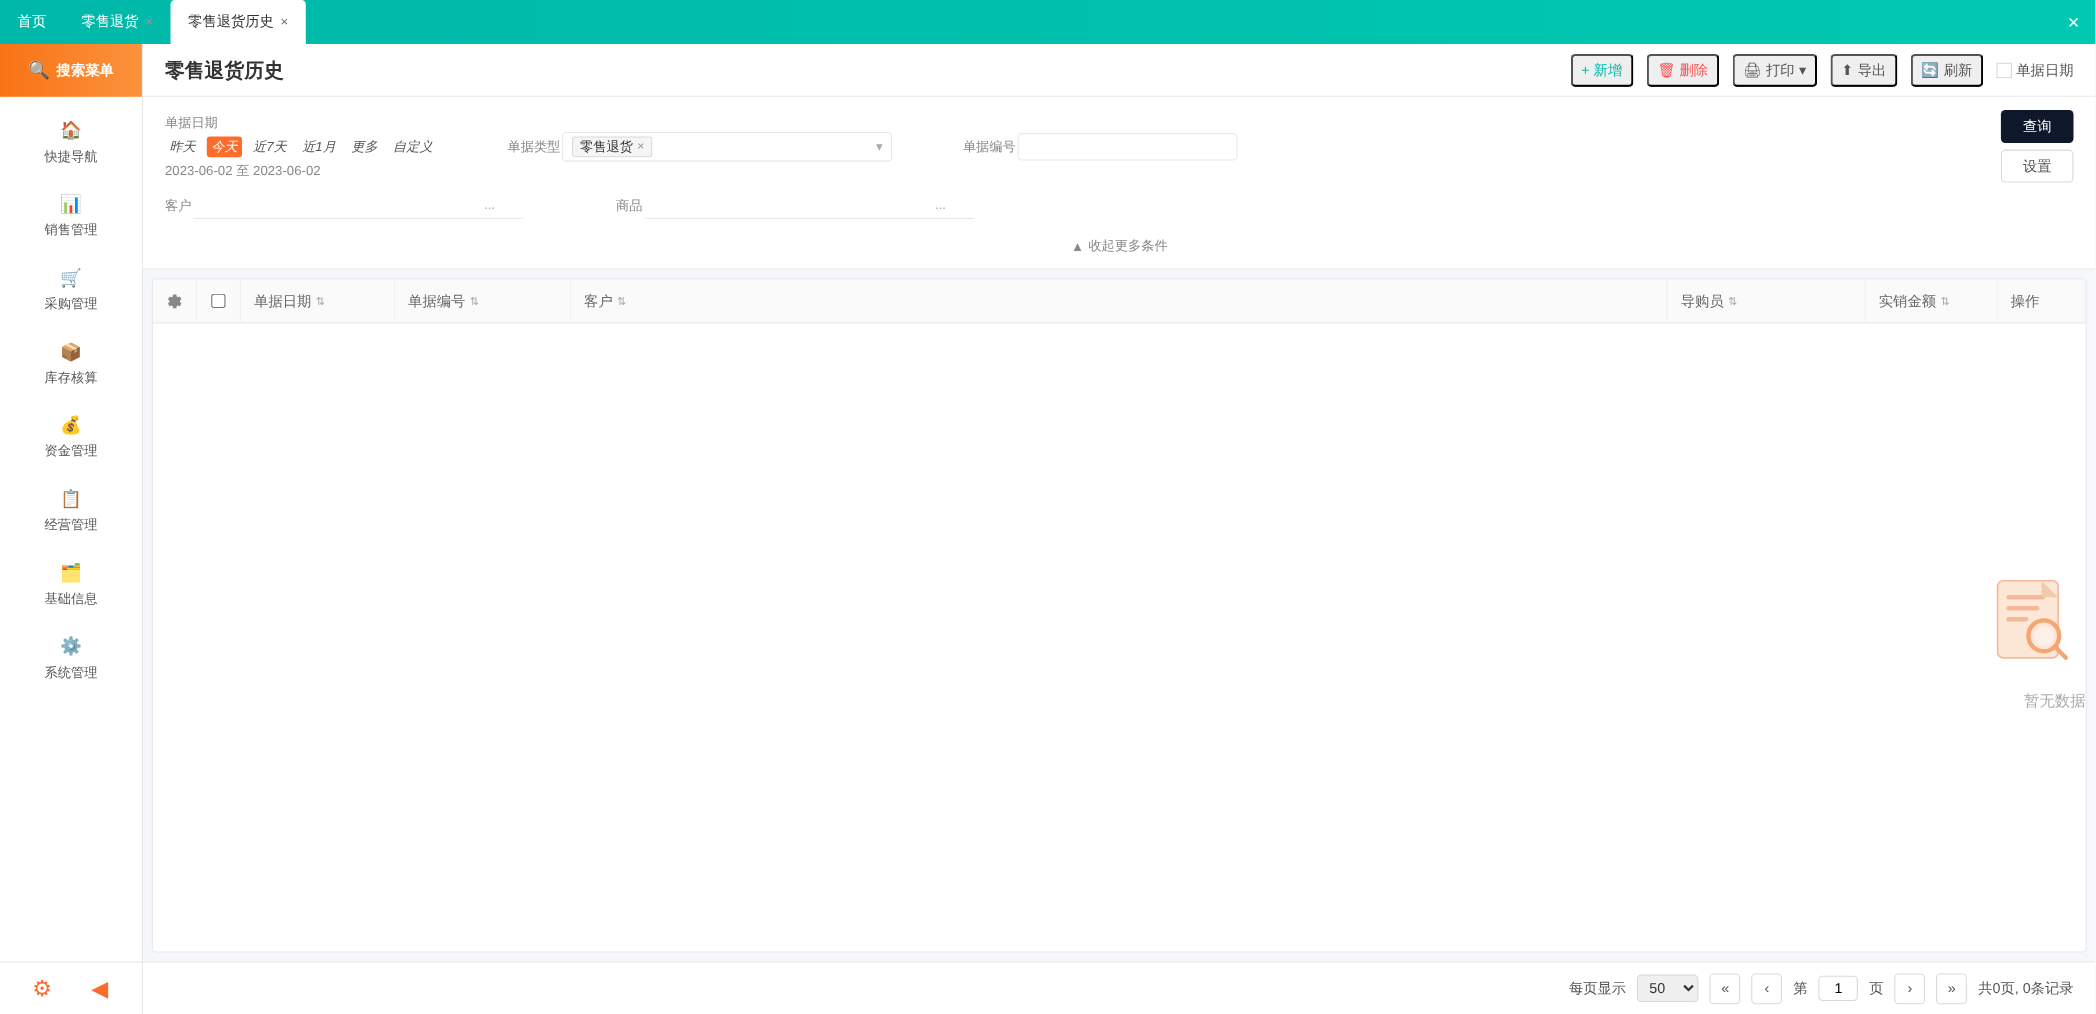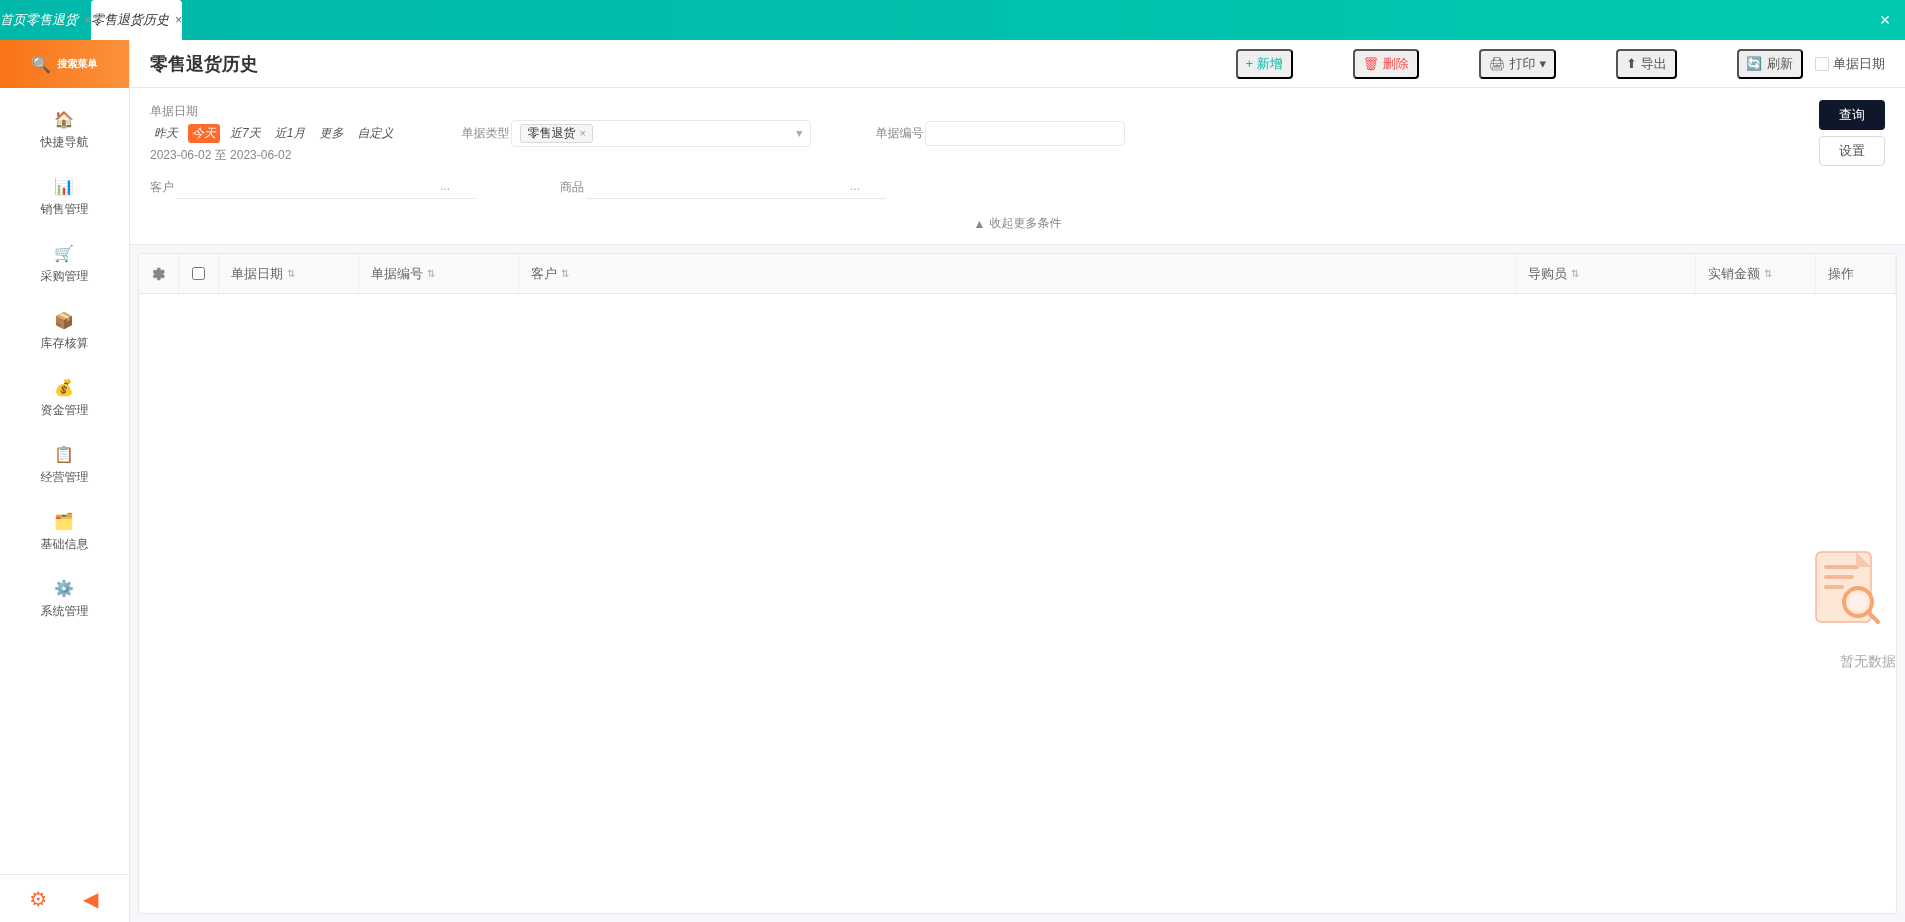--- a/index.html
+++ b/index.html
@@ -15,28 +15,27 @@
     }
     .top-bar-tabs {
       display: flex;
       align-items: stretch;
       height: 100%;
       flex: 1;
     }
     .tab-item {
       display: flex;
       align-items: center;
-      padding: 0 0;
+      padding: 0 16px;
       font-size: 13px;
       color: #fff;
       cursor: pointer;
       height: 100%;
       gap: 6px;
       white-space: nowrap;
-      font-style: italic;
     }
     .tab-item.active {
       background: #fff;
       color: #333;
       border-radius: 4px 4px 0 0;
     }
     .tab-item .close-btn {
       font-size: 12px;
       color: #999;
       cursor: pointer;
@@ -75,21 +74,21 @@
       background: linear-gradient(90deg, #f97316, #fb923c);
       display: flex;
       align-items: center;
       justify-content: center;
       gap: 6px;
       cursor: pointer;
       padding: 0 12px;
     }
     .sidebar-search span {
       color: #fff;
-      font-size: 10px;
+      font-size: 13px;
       font-weight: bold;
     }
     .sidebar-menu {
       flex: 1;
       overflow-y: auto;
       padding: 8px 0;
     }
     .sidebar-item {
       display: flex;
       flex-direction: column;
@@ -158,21 +157,20 @@
     }
     .header-btn {
       display: flex;
       align-items: center;
       gap: 4px;
       font-size: 13px;
       color: #555;
       cursor: pointer;
       padding: 4px 8px;
       border-radius: 4px;
-      margin-left: 48px;
     }
     .header-btn.new { color: #00b8a9; }
     .header-btn.delete { color: #ff4d4f; }
     .btn-query {
       background: #0f172a;
       color: #fff;
       border: none;
       padding: 6px 20px;
       border-radius: 4px;
       font-size: 13px;
@@ -630,15 +628,32 @@
 
             <circle cx="62" cy="65" r="14" fill="none" stroke="#f5a673" stroke-width="4"></circle>
             <circle cx="62" cy="65" r="9" fill="#fdf0e8"></circle>
             <line x1="72" y1="75" x2="82" y2="85" stroke="#f5a673" stroke-width="4" stroke-linecap="round"></line>
           </svg>
         </div>
         <span class="empty-text">暂无数据</span>
       </div>
     </div>
 
+    <div class="pagination-bar">
+      <span>每页显示</span>
+      <select class="per-page-select">
+        <option value="50" selected="">50</option>
+        <option value="10">10</option>
+        <option value="20">20</option>
+        <option value="100">100</option>
+      </select>
+      <div class="page-nav-btn">«</div>
+      <div class="page-nav-btn">‹</div>
+      <span>第</span>
+      <input class="page-num-input" type="text" value="1" style="">
+      <span>页</span>
+      <div class="page-nav-btn">›</div>
+      <div class="page-nav-btn">»</div>
+      <span>共0页, 0条记录</span>
+    </div>
 
   </div>
 </div>
 
 </body></html>

